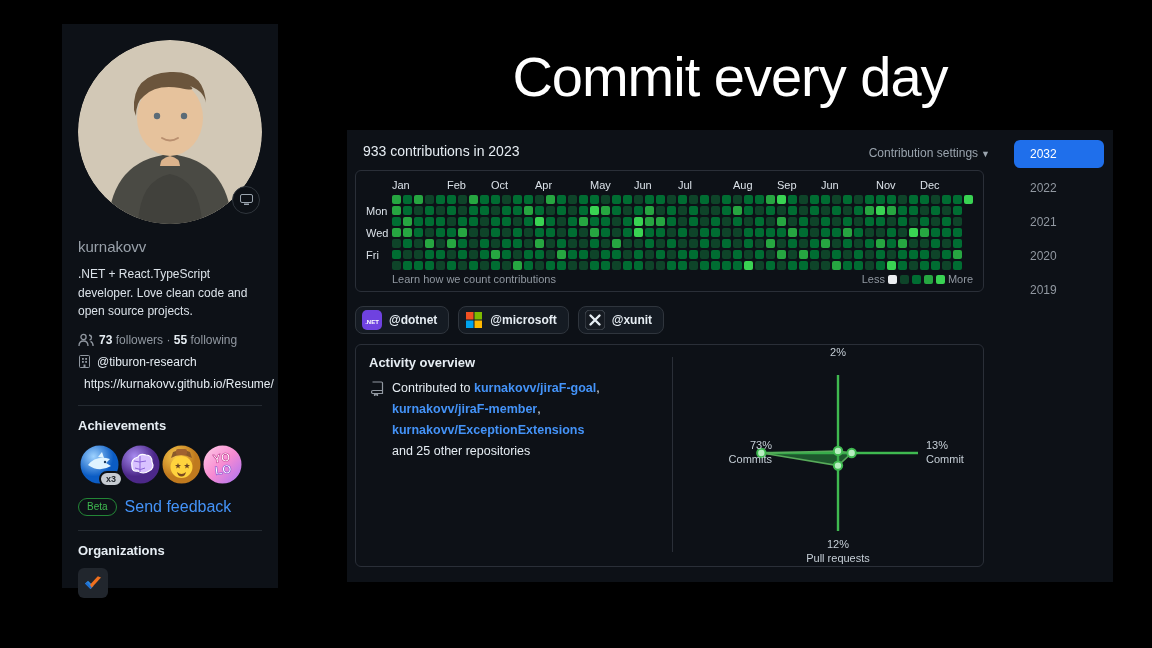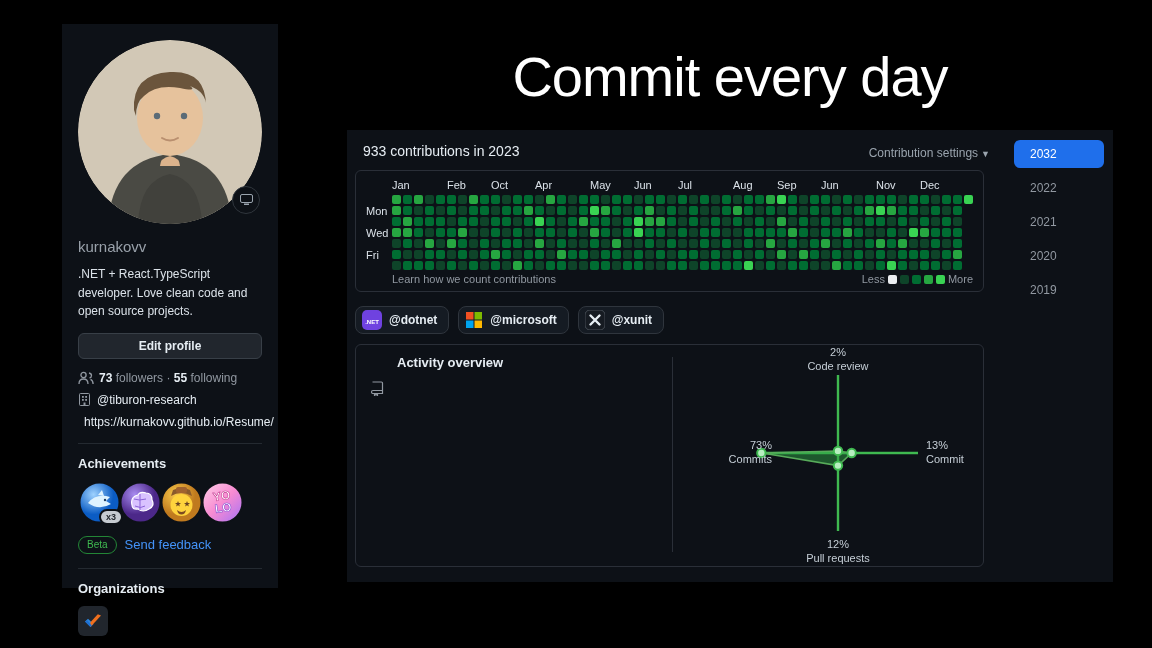--- a/index.html
+++ b/index.html
@@ -48,21 +48,21 @@
   .badge .mult {
     position:absolute; right:-2px; bottom:-1px; background:#c6cbd1; color:#24292f;
     font-size:9px; font-weight:bold; border-radius:8px; padding:1px 5px;
     border:2px solid #0d1117;
   }
   .beta-row { margin-top:12px; display:flex; align-items:center; gap:8px; }
   .beta-pill {
     border:1px solid #238636; color:#3fb950; border-radius:2em;
     font-size:10px; padding:1px 8px; line-height:14px;
   }
-  .feedback-link { color:#4493f8; font-size:13px; text-decoration:none; }
+  .feedback-link { color:#4493f8; font-size:16px; text-decoration:none; }
   .org-tile {
     margin-top:10px; width:30px; height:30px; border-radius:6px;
     background:#21262d; display:flex; align-items:center; justify-content:center;
   }
 
   
   .panel {
     position:absolute; left:347px; top:130px; width:766px; height:452px;
     background:#0d1117;
   }
@@ -88,21 +88,21 @@
   .org-pill {
     height:28px; display:flex; align-items:center; gap:7px; padding:0 11px 0 6px;
     background:#151b23; border:1px solid #2f353d; border-radius:8px; cursor:pointer;
   }
   .org-pill .label { font-size:12px; font-weight:bold; color:#e6edf3; }
 
   .activity-card {
     position:absolute; left:8px; top:214px; width:629px; height:223px;
     border:1px solid #2a2f38; border-radius:6px; background:#0d1117;
   }
-  .activity-title { position:absolute; left:13px; top:10px; font-size:13px; font-weight:600; color:#e6edf3;margin-left:28px; }
+  .activity-title { position:absolute; left:13px; top:10px; font-size:13px; font-weight:600; color:#e6edf3; }
   .repo-icon-slot { position:absolute; left:14px; top:36px; }
   .contrib-text {
     position:absolute; left:36px; top:33px; width:266px;
     font-size:12.5px; line-height:21px; color:#e6edf3;
   }
   .contrib-text a { color:#4493f8; font-weight:600; text-decoration:none; }
   .v-divider { position:absolute; left:316px; top:12px; bottom:14px; width:1px; background:#2a2f38; }
 
   .radar-zone { position:absolute; left:332px; top:0; width:297px; height:223px; }
   .radar-zone svg { position:absolute; left:0; top:0; }
@@ -149,21 +149,20 @@
     <div class="status-bubble">
       <svg width="13" height="12" viewBox="0 0 13 12">
         <rect x="0.5" y="0.5" width="12" height="8" rx="1.5" fill="none" stroke="#9aa4ae"></rect>
         <rect x="4" y="9.5" width="5" height="1.5" fill="#9aa4ae"></rect>
       </svg>
     </div>
   </div>
 
   <div class="username">kurnakovv</div>
   <p class="bio">.NET + React.TypeScript developer. Love clean code and open source projects.</p>
-  <button class="edit-btn">Edit profile</button>
 
   <div class="follow-row">
     <svg width="16" height="14" viewBox="0 0 16 14">
       <circle cx="5.5" cy="4" r="2.6" fill="none" stroke="#9198a1" stroke-width="1.3"></circle>
       <path d="M1 13 q0 -5 4.5 -5 q4.5 0 4.5 5" fill="none" stroke="#9198a1" stroke-width="1.3"></path>
       <path d="M11 2 q2.5 0.5 2.5 2.5 q0 2 -2 2.3 M12.5 8.3 q2.6 1 2.6 4.7" fill="none" stroke="#9198a1" stroke-width="1.3"></path>
     </svg>
     <span><b>73</b> <span>followers</span> <span>·</span> <b>55</b> <span>following</span></span>
   </div>
 
@@ -813,34 +812,34 @@
       </div>
     </div>
 
   <section class="activity-card">
     <div class="activity-title">Activity overview</div>
     <div class="repo-icon-slot">
       <svg width="14" height="15" viewBox="0 0 14 15">
         <path d="M2.5 1 h9 a1 1 0 0 1 1 1 v10.5 h-9.5 a1.5 1.5 0 0 1 0 -3 h9.5 M4.5 12.5 v2 l1.5 -1 l1.5 1 v-2" fill="none" stroke="#9198a1" stroke-width="1.2"></path>
       </svg>
     </div>
+    <div class="contrib-text" id="contrib-text">Contributed to <a href="#">kurnakovv/jiraF-goal</a>,<br><a href="#">kurnakovv/jiraF-member</a>,<br><a href="#">kurnakovv/ExceptionExtensions</a><br>and 25 other repositories</div>
     <div class="v-divider"></div>
     <div class="radar-zone" id="radar">
         <svg width="300" height="223">
           <line x1="150" y1="30" x2="150" y2="186" stroke="#3fb950" stroke-width="2.4"></line>
           <line x1="70" y1="108" x2="230" y2="108" stroke="#3fb950" stroke-width="2.4"></line>
           <polygon points="150,105.9 163.65,108 150,120.6 73.35,108" fill="rgba(46,160,67,0.5)" stroke="#57ab5a" stroke-width="1.5"></polygon>
           <circle cx="150" cy="105.9" r="4.2" fill="#b7eec0" stroke="#3fb950" stroke-width="2"></circle>
           <circle cx="163.65" cy="108" r="4.2" fill="#b7eec0" stroke="#3fb950" stroke-width="2"></circle>
           <circle cx="150" cy="120.6" r="4.2" fill="#b7eec0" stroke="#3fb950" stroke-width="2"></circle>
           <circle cx="73.35" cy="108" r="4.2" fill="#b7eec0" stroke="#3fb950" stroke-width="2"></circle>
         </svg>
         <div class="radar-label top">
           <div>2%</div>
-          <div>Code review</div>
         </div>
         <div class="radar-label right">
           <div>13%</div>
           <div>Commit</div>
         </div>
         <div class="radar-label bottom">
           <div>12%</div>
           <div>Pull requests</div>
         </div>
         <div class="radar-label left">

